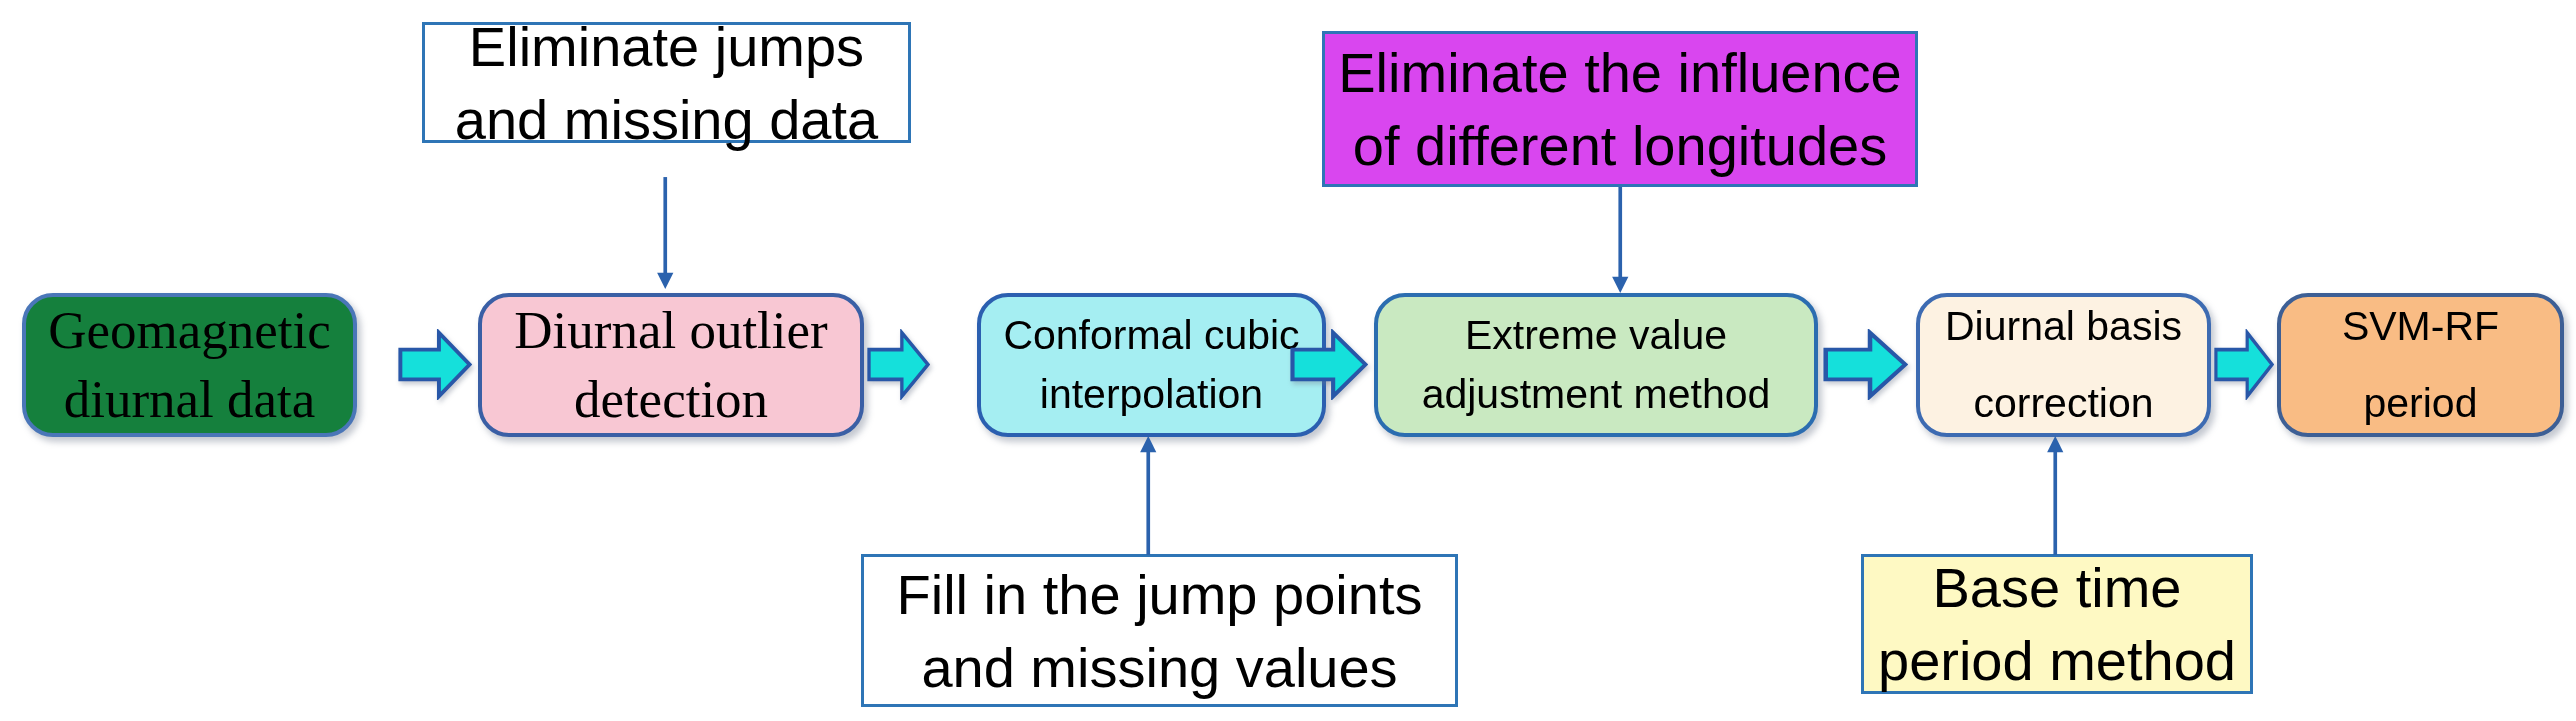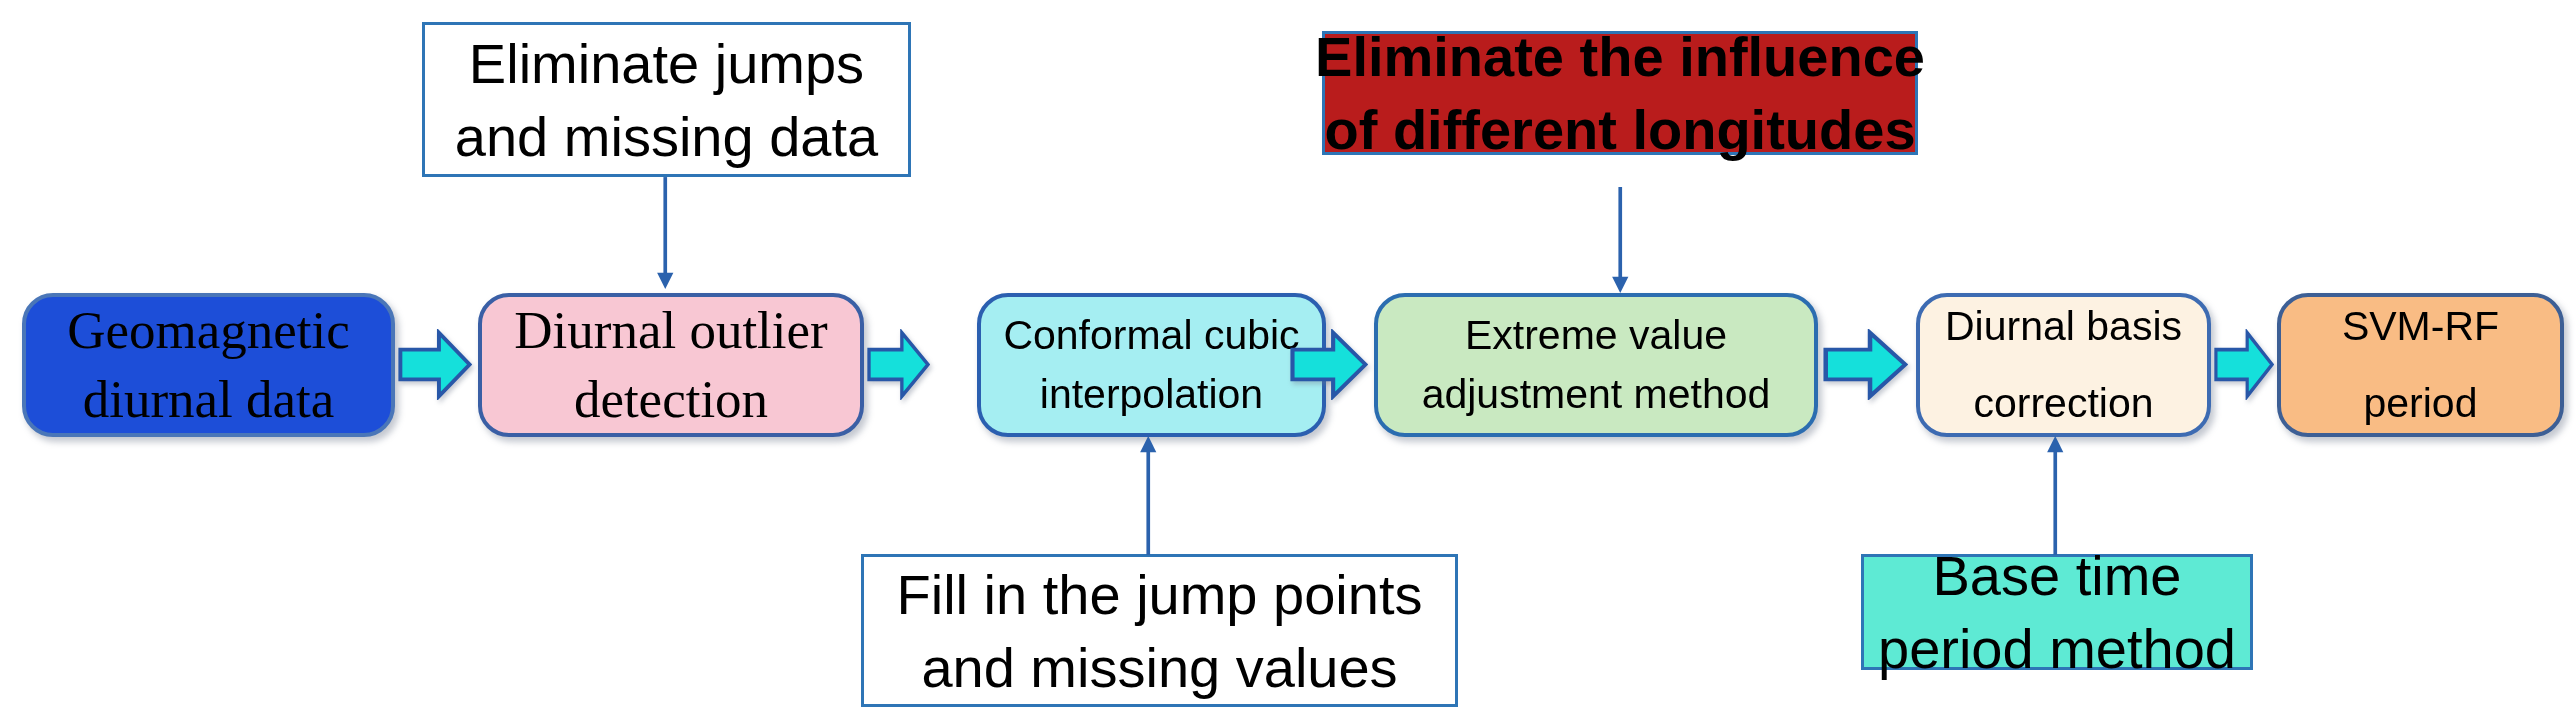--- a/index.html
+++ b/index.html
@@ -58,21 +58,21 @@
     height: 71px;
     filter: drop-shadow(2.9px 3.7px 2.9px rgba(110, 120, 140, 0.40));
   }
   .connector { position: absolute; }
 </style>
 </head>
 <body>
 
 <div id="canvas">
 
-  <div class="node serif" style="left: 22px; width: 373px; background: #1d4ed8; border-color: rgb(74, 118, 184);">
+  <div class="node serif" style="left: 22px; width: 335px; background: #15803d; border-color: rgb(74, 118, 184);">
     <span>Geomagnetic</span>
     <span>diurnal data</span>
   </div>
 
   <div class="node serif" style="left: 478px; width: 386px; background: rgb(248, 199, 211); border-color: rgb(58, 95, 165);">
     <span>Diurnal outlier</span>
     <span>detection</span>
   </div>
 
   <div class="node sans" style="left: 932px; width: 349px; background: rgb(165, 238, 242); border-color: rgb(43, 95, 176); margin-left: 45px;">
@@ -104,36 +104,36 @@
   <svg class="flow-arrow" style="left:1290px; width:78px;" viewBox="0 0 94 96" preserveAspectRatio="none">
     <polygon points="3,28 52,28 52,5 91,48 52,91 52,68 3,68" stroke-width="5" style="fill: rgb(21, 224, 219); stroke: rgb(40, 87, 168);"></polygon>
   </svg>
   <svg class="flow-arrow" style="left:1823px; width:85px;" viewBox="0 0 94 96" preserveAspectRatio="none">
     <polygon points="3,28 52,28 52,5 91,48 52,91 52,68 3,68" stroke-width="5" style="fill: rgb(21, 224, 219); stroke: rgb(40, 87, 168);"></polygon>
   </svg>
   <svg class="flow-arrow" style="left:2214px; width:60px;" viewBox="0 0 94 96" preserveAspectRatio="none">
     <polygon points="3,28 52,28 52,5 91,48 52,91 52,68 3,68" stroke-width="5" style="fill: rgb(21, 224, 219); stroke: rgb(40, 87, 168);"></polygon>
   </svg>
 
-  <div class="annotation" style="left: 422px; top: 22px; width: 489px; height: 155px; background: rgb(255, 255, 255); border-color: rgb(46, 117, 182);">
+  <div class="annotation" style="left: 422px; top: 22px; width: 489px; height: 121px; background: rgb(255, 255, 255); border-color: rgb(46, 117, 182);">
     <span>Eliminate jumps</span>
     <span>and missing data</span>
   </div>
 
-  <div class="annotation" style="left: 1322px; top: 31px; width: 596px; height: 124px; background: #b91c1c; border-color: rgb(46, 117, 182); font-weight: bold;">
+  <div class="annotation" style="left: 1322px; top: 31px; width: 596px; height: 156px; background: #d946ef; border-color: rgb(46, 117, 182);">
     <span>Eliminate the influence</span>
     <span>of different longitudes</span>
   </div>
 
   <div class="annotation" style="left: 861px; top: 554px; width: 597px; height: 153px; background: rgb(255, 255, 255); border-color: rgb(46, 117, 182);">
     <span>Fill in the jump points</span>
     <span>and missing values</span>
   </div>
 
-  <div class="annotation" style="left: 1861px; top: 554px; width: 392px; height: 116px; background: #5eead4; border-color: rgb(46, 117, 182);">
+  <div class="annotation" style="left: 1861px; top: 554px; width: 392px; height: 140px; background: #fef9c3; border-color: rgb(46, 117, 182);">
     <span>Base time</span>
     <span>period method</span>
   </div>
 
   <svg class="connector" style="left:652px; top:177px;" width="26.5" height="112" viewBox="0 0 36 152">
     <line x1="18" y1="0" x2="18" y2="132" stroke-width="5" style="stroke: rgb(43, 98, 173);"></line>
     <polygon points="7,130 29,130 18,152" style="fill: rgb(43, 98, 173);"></polygon>
   </svg>
 
   <svg class="connector" style="left:1607px; top:187px;" width="26.5" height="106" viewBox="0 0 36 144">

